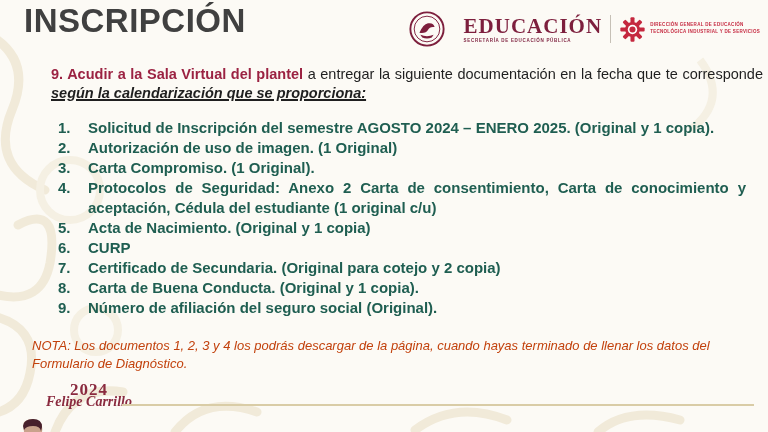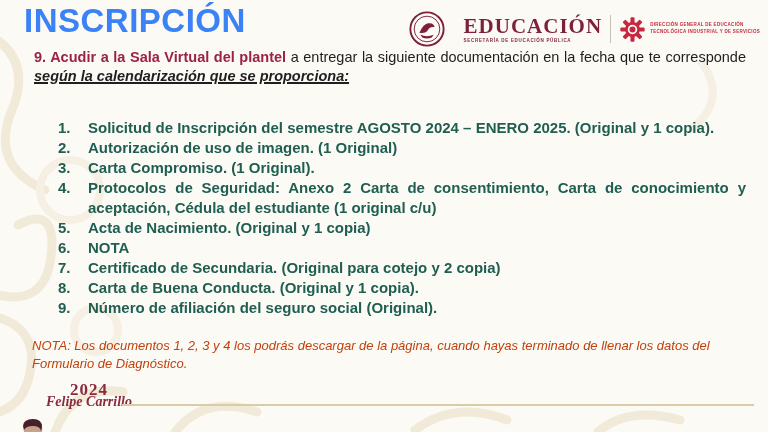--- a/index.html
+++ b/index.html
@@ -5,34 +5,34 @@
   html,body{margin:0;padding:0;}
   .slide{
     position:relative; width:768px; height:432px; overflow:hidden;
     background:#fcfaf5;
     font-family:"Liberation Sans", sans-serif;
   }
   .watermark{position:absolute; left:0; top:0; z-index:0;}
 
   .title{
     position:absolute; left:24px; top:2px; margin:0; z-index:1;
-    font-size:33px; font-weight:800; letter-spacing:.5px; color:#3b82f6;
+    font-size:33px; font-weight:800; letter-spacing:.5px; color:#404040;
   }
 
   .logos{position:absolute; top:10px; right:8px; z-index:1; display:flex; align-items:center; gap:8px;}
   .sep-logo{display:flex; align-items:center; gap:18px; color:#7d1f3d;}
   .sep-text{display:flex; flex-direction:column;}
   .sep-name{font-family:"Liberation Serif", serif; font-weight:700; font-size:21px; letter-spacing:1px; line-height:22px;}
   .sep-sub{font-size:4.5px; letter-spacing:.7px; font-weight:700; margin-top:1px;}
   .logo-divider{width:1px; height:28px; background:#c6c0b6;}
   .dgeti{display:flex; align-items:center; gap:4px;}
   .dgeti-text{font-size:4.5px; color:#c5283f; font-weight:700; line-height:1.5; letter-spacing:.3px;}
 
   .intro{
-    position:absolute; left:34px; top:48px; width:712px; margin:0; z-index:1;
+    position:absolute; left:34px; top:48px; width:712px; margin:17px; z-index:1;
     font-size:14.5px; line-height:19px; color:#1f1f1f; text-align:justify;
   }
   .intro .lead{color:#9b2242; font-weight:700;}
   .intro .emph{font-weight:700; font-style:italic; text-decoration:underline; text-decoration-thickness:1.5px;}
 
   .doc-list{
     position:absolute; left:58px; top:118px; width:688px; z-index:1;
     color:#1f5e51; font-weight:700; font-size:15px; line-height:20px;
   }
   .doc-row{display:flex;}
@@ -132,21 +132,21 @@
     <div class="doc-row">
         <span class="doc-num">4.</span>
         <span class="doc-text">Protocolos de Seguridad: Anexo 2 Carta de consentimiento, Carta de conocimiento y aceptación, Cédula del estudiante (1 original c/u)</span>
       </div>
     <div class="doc-row">
         <span class="doc-num">5.</span>
         <span class="doc-text">Acta de Nacimiento. (Original y 1 copia)</span>
       </div>
     <div class="doc-row">
         <span class="doc-num">6.</span>
-        <span class="doc-text">NOTA</span>
+        <span class="doc-text">CURP</span>
       </div>
     <div class="doc-row">
         <span class="doc-num">7.</span>
         <span class="doc-text">Certificado de Secundaria. (Original para cotejo y 2 copia)</span>
       </div>
     <div class="doc-row">
         <span class="doc-num">8.</span>
         <span class="doc-text">Carta de Buena Conducta. (Original y 1 copia).</span>
       </div>
     <div class="doc-row">

